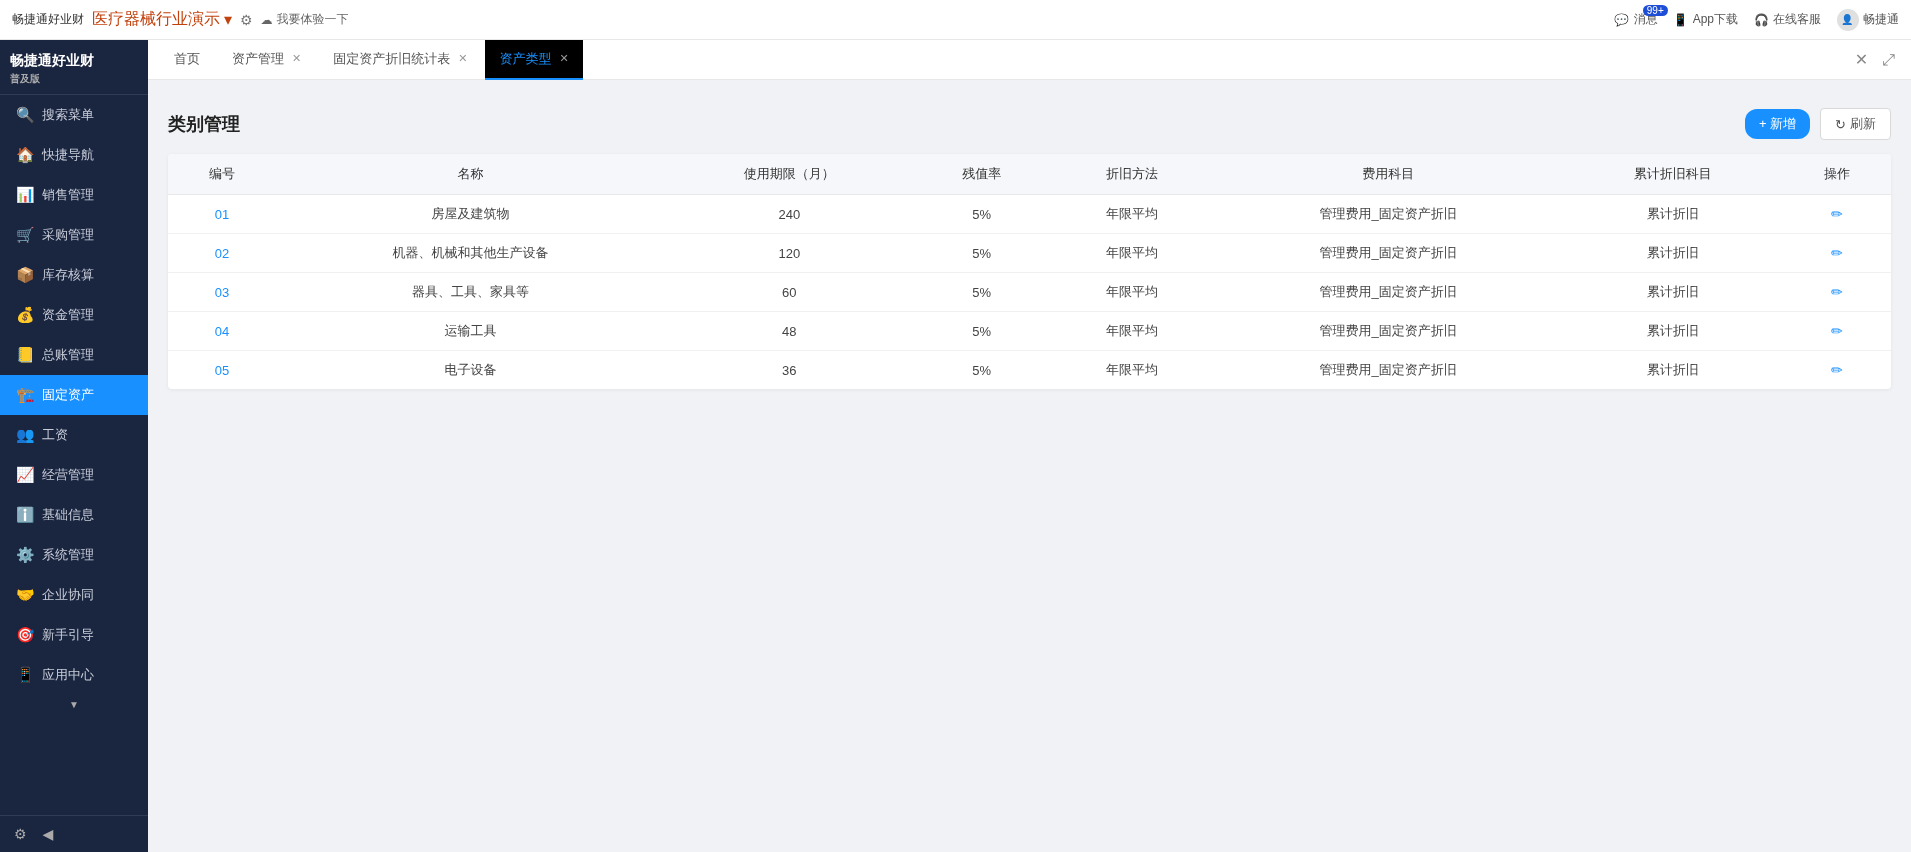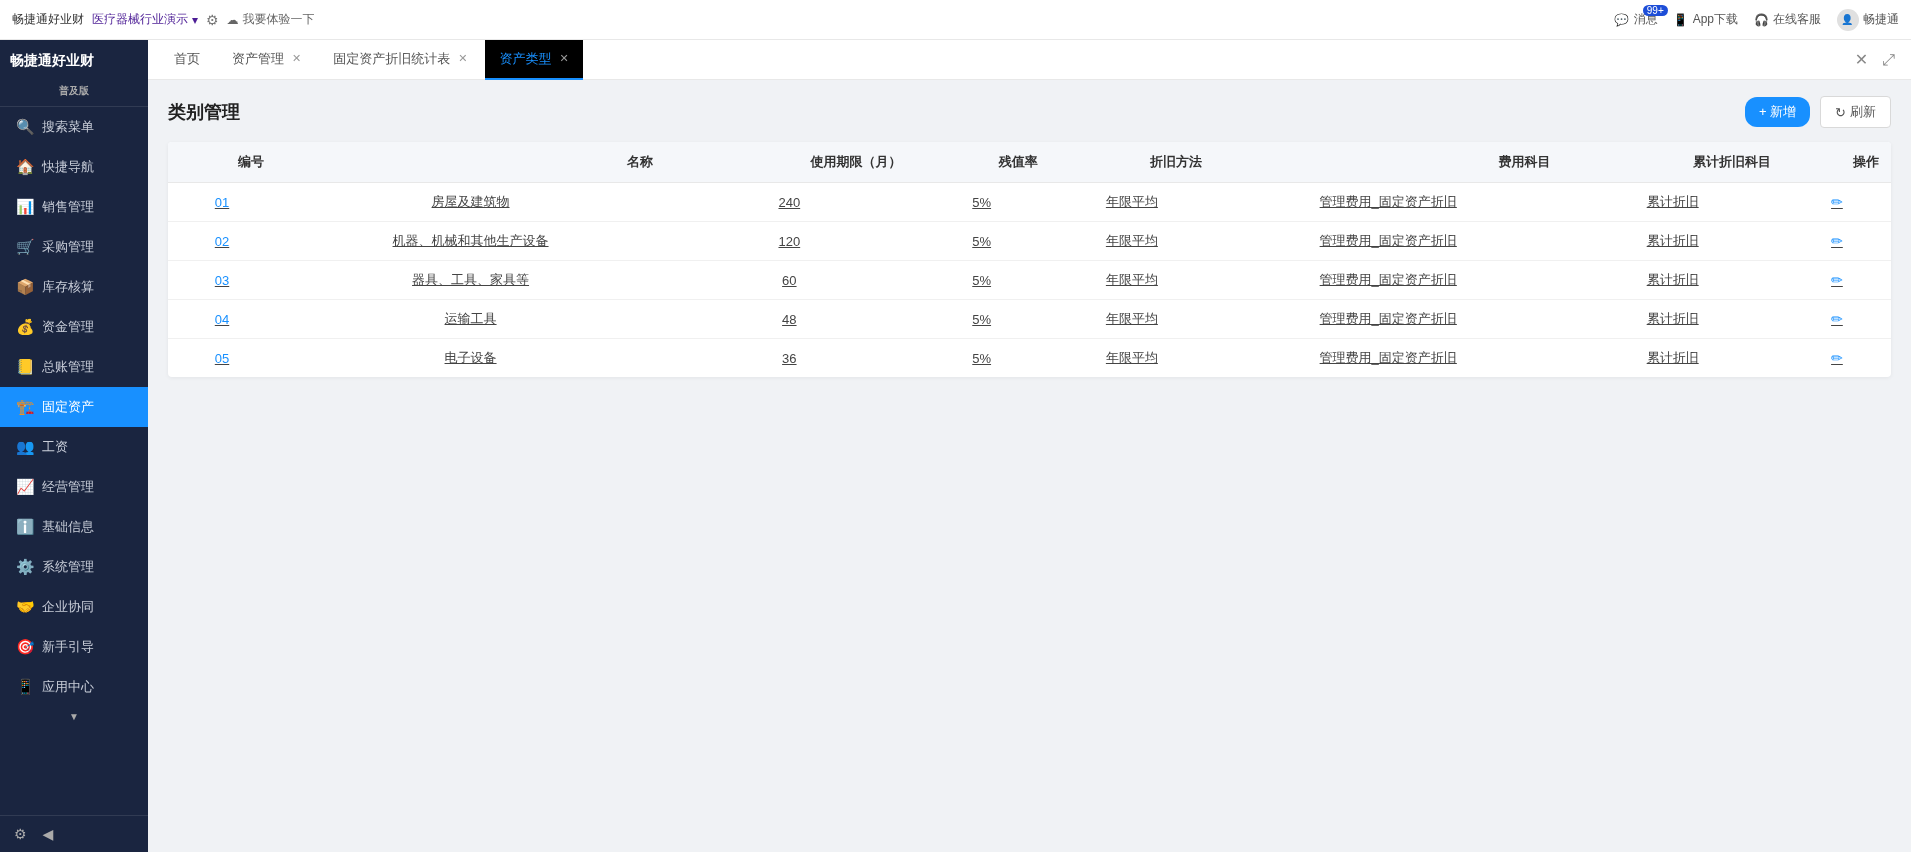--- a/index.html
+++ b/index.html
@@ -11,21 +11,21 @@
       height: 40px;
       display: flex;
       align-items: center;
       padding: 0 12px;
       border-bottom: 1px solid #e8e8e8;
       justify-content: space-between;
       flex-shrink: 0;
     }
     .topbar-left { display: flex; align-items: center; gap: 8px; }
     .topbar-company { font-size: 12px; color: #333; display: flex; align-items: center; gap: 4px; }
-    .topbar-dropdown { display: flex; align-items: center; gap: 4px; color: #4c1d95; font-size: 12px; cursor: pointer; }
+    .topbar-dropdown { display: flex; align-items: center; gap: 4px; color: #c2410c; font-size: 16px; cursor: pointer; }
     .topbar-gear { color: #777; cursor: pointer; font-size: 14px; }
     .topbar-experience { display: flex; align-items: center; gap: 4px; color: #666; font-size: 12px; cursor: pointer; }
     .topbar-right { display: flex; align-items: center; gap: 16px; }
     .topbar-right-item { display: flex; align-items: center; gap: 4px; color: #555; font-size: 12px; cursor: pointer; position: relative; }
     .badge { background: #1d4ed8; color: #fff; font-size: 10px; border-radius: 8px; padding: 0 4px; position: absolute; top: -6px; right: -10px; min-width: 16px; text-align: center; }
     .topbar-avatar { width: 22px; height: 22px; background: #e0e0e0; border-radius: 50%; display: flex; align-items: center; justify-content: center; font-size: 10px; color: #666; }
 
     
     .main-layout { display: flex; flex: 1; overflow: hidden; }
 
@@ -38,21 +38,21 @@
       flex-shrink: 0;
       overflow-y: auto;
     }
     .sidebar-logo {
       padding: 12px 10px 8px;
       color: #fff;
       font-size: 14px;
       font-weight: bold;
       border-bottom: 1px solid rgba(255,255,255,0.1);
     }
-    .sidebar-logo .sub { font-size: 10px; color: #aaa; margin-top: 14px; text-align: center; }
+    .sidebar-logo .sub { font-size: 10px; color: #aaa; margin-top: 2px; }
     .sidebar-item {
       display: flex;
       align-items: center;
       gap: 8px;
       padding: 11px 16px;
       color: #c8cdd8;
       cursor: pointer;
       font-size: 13px;
       transition: background 0.2s;
     }
@@ -100,21 +100,21 @@
       border-bottom: 2px solid transparent;
       gap: 6px;
       white-space: nowrap;
     }
     .tab.active { color: #1890ff; border-bottom: 2px solid #1890ff; background: #000000; }
     .tab .close-btn { color: #999; font-size: 11px; margin-left: 2px; }
     .tab-actions { margin-left: auto; display: flex; gap: 6px; }
     .tab-action-btn { background: none; border: none; color: #888; cursor: pointer; font-size: 16px; padding: 0 4px; }
 
     
-    .page-content { flex: 1; overflow: auto; padding: 16px 20px; }
+    .page-content { flex: 1; overflow: auto; padding: 28px 20px; }
 
     
     .page-title-bar {
       display: flex;
       align-items: center;
       justify-content: space-between;
       margin-bottom: 14px;
     }
     .page-title { font-size: 18px; font-weight: bold; color: #222; }
     .page-actions { display: flex; align-items: center; gap: 10px; }
@@ -150,33 +150,32 @@
       background: #fff;
       border-radius: 4px;
       overflow: hidden;
       box-shadow: 0 1px 4px rgba(0,0,0,0.06);
     }
     .data-table thead tr {
       background: #f5f7fa;
     }
     .data-table th {
       padding: 11px 12px;
-      text-align: right;
-      font-weight: 700;
+      text-align: center;
+      font-weight: 400;
       color: #333;
       border-bottom: 1px solid #e8e8e8;
       font-size: 13px;
     }
     .data-table td {
       padding: 10px 12px;
       text-align: center;
       border-bottom: 1px solid #f0f0f0;
       color: #444;
       font-size: 13px;
-      text-decoration: underline;
     }
     .data-table tr:last-child td { border-bottom: none; }
     .td-link { color: #1890ff; text-decoration: none; cursor: pointer; }
     .edit-icon { color: #1890ff; cursor: pointer; font-size: 14px; }
 
     
     ::-webkit-scrollbar { width: 6px; }
     ::-webkit-scrollbar-thumb { background: #ccc; border-radius: 3px; }
   </style>
 </head>

